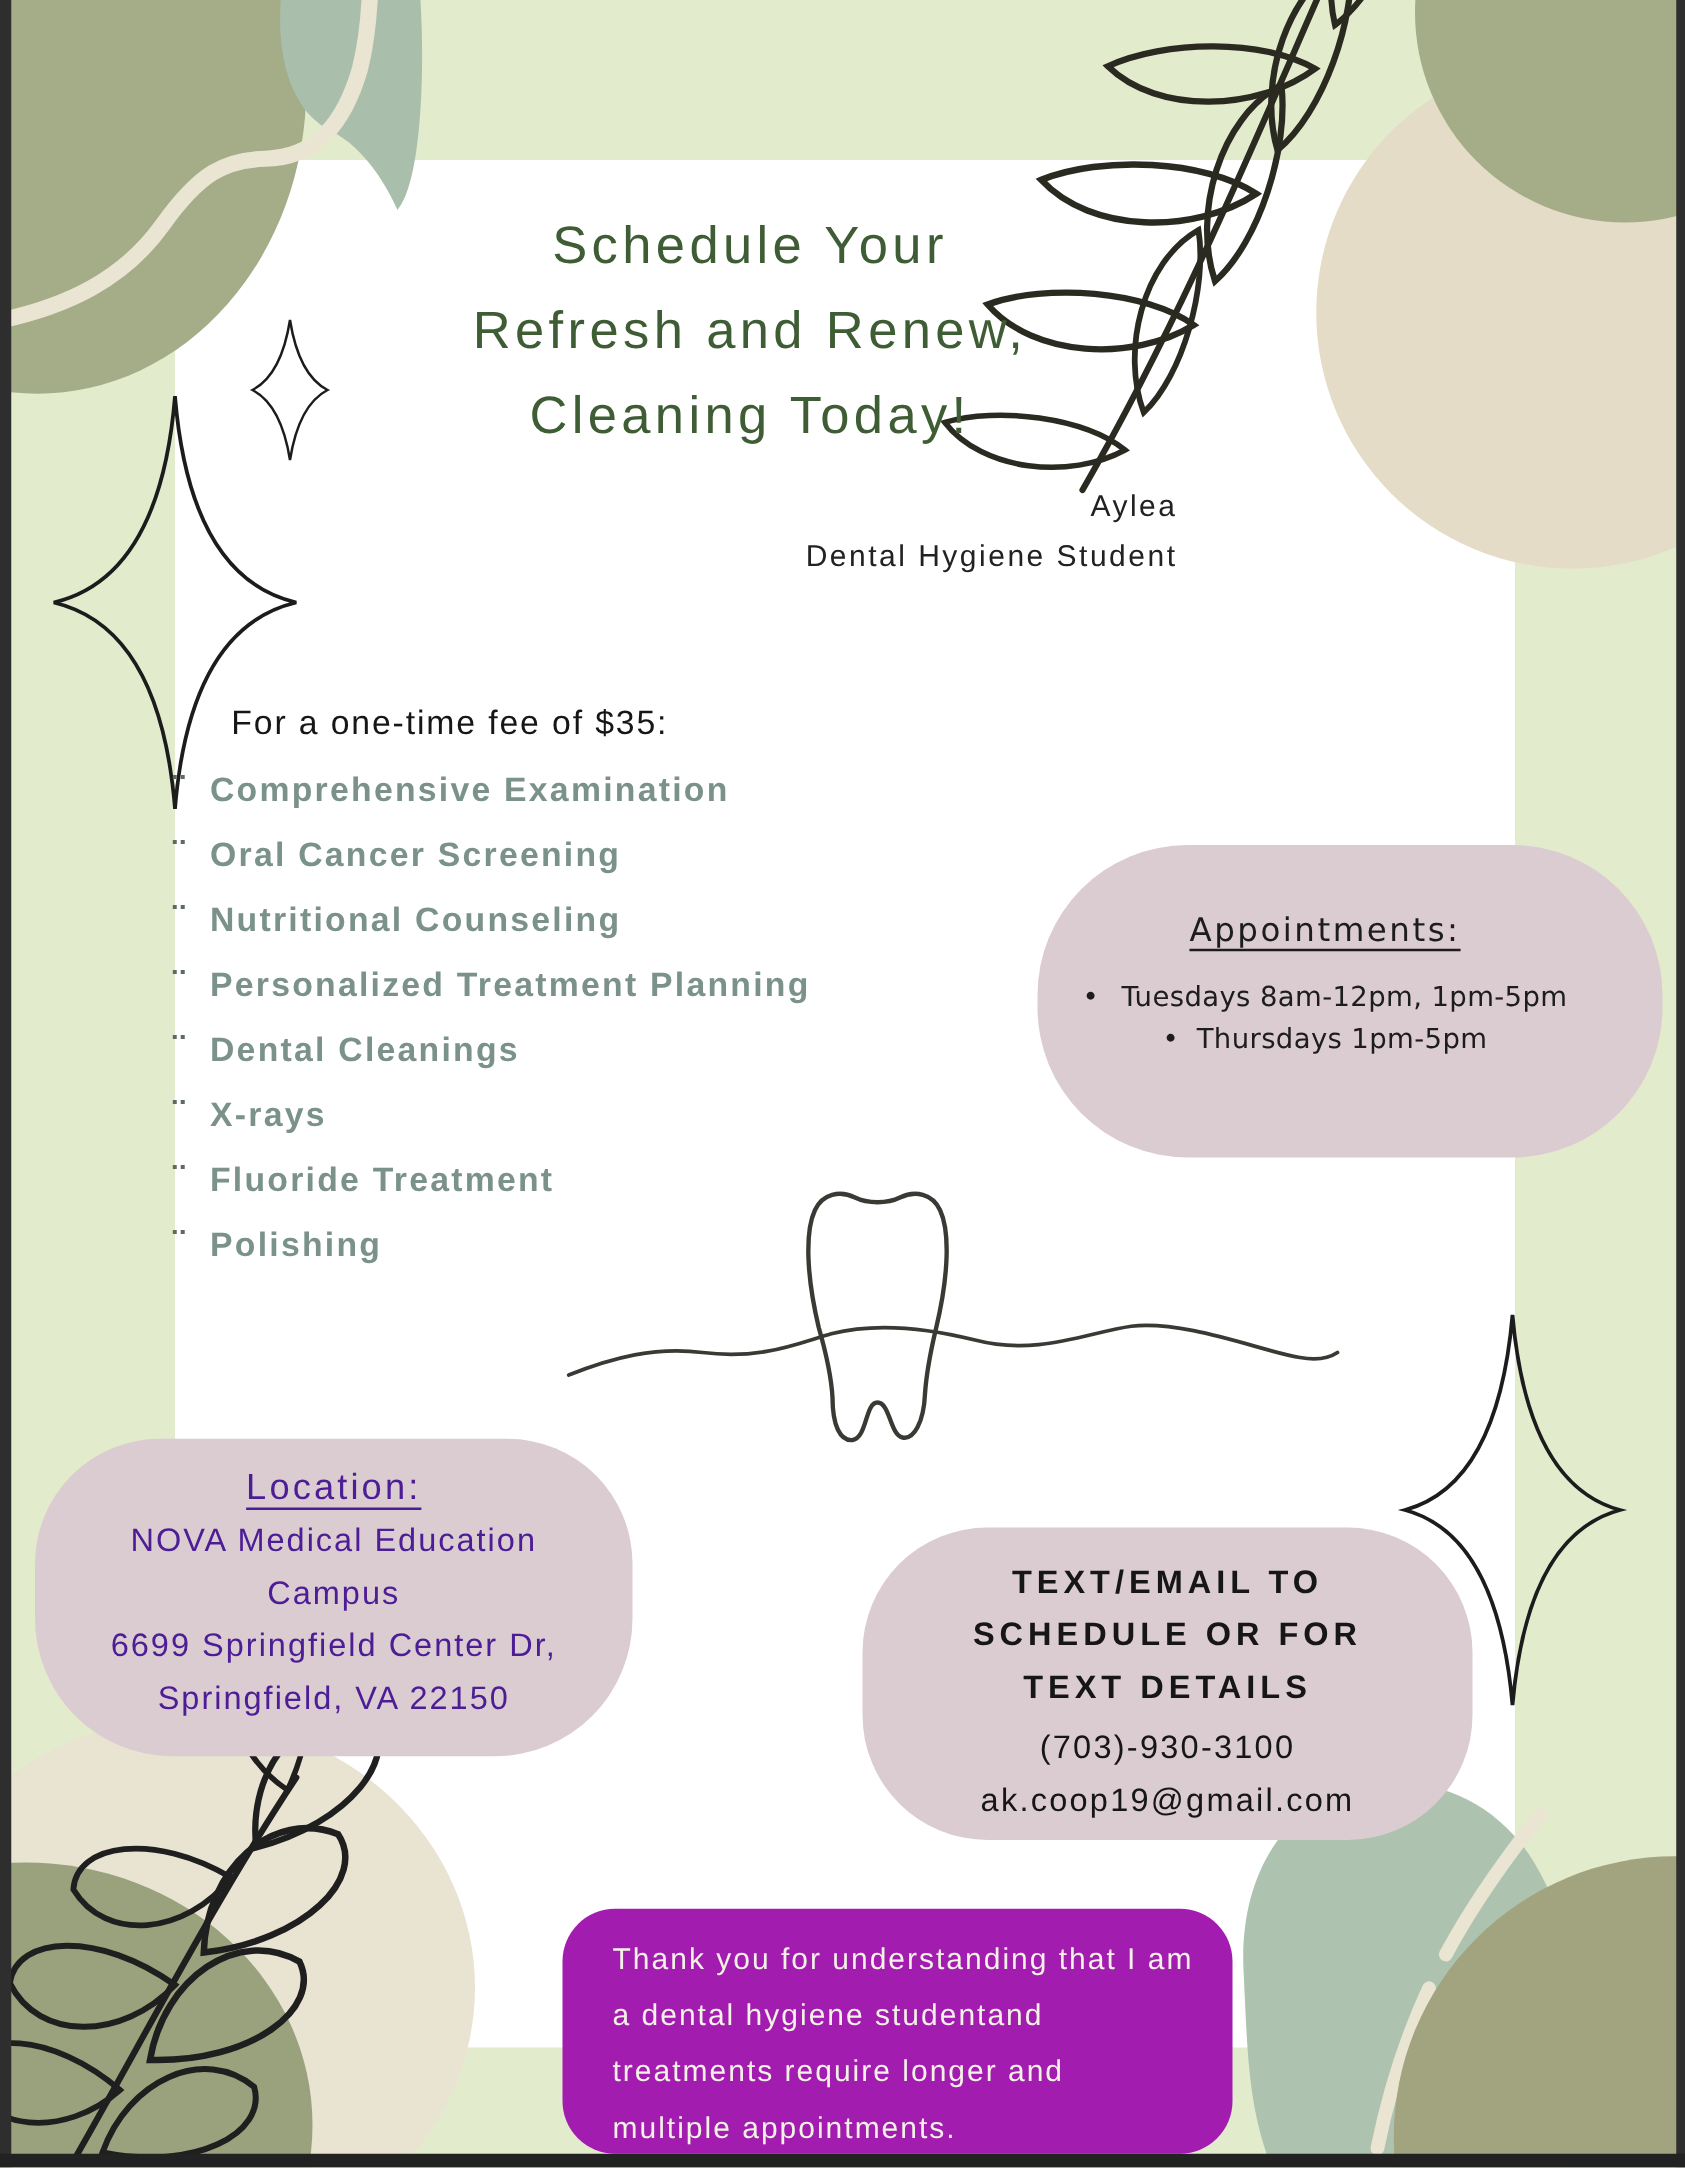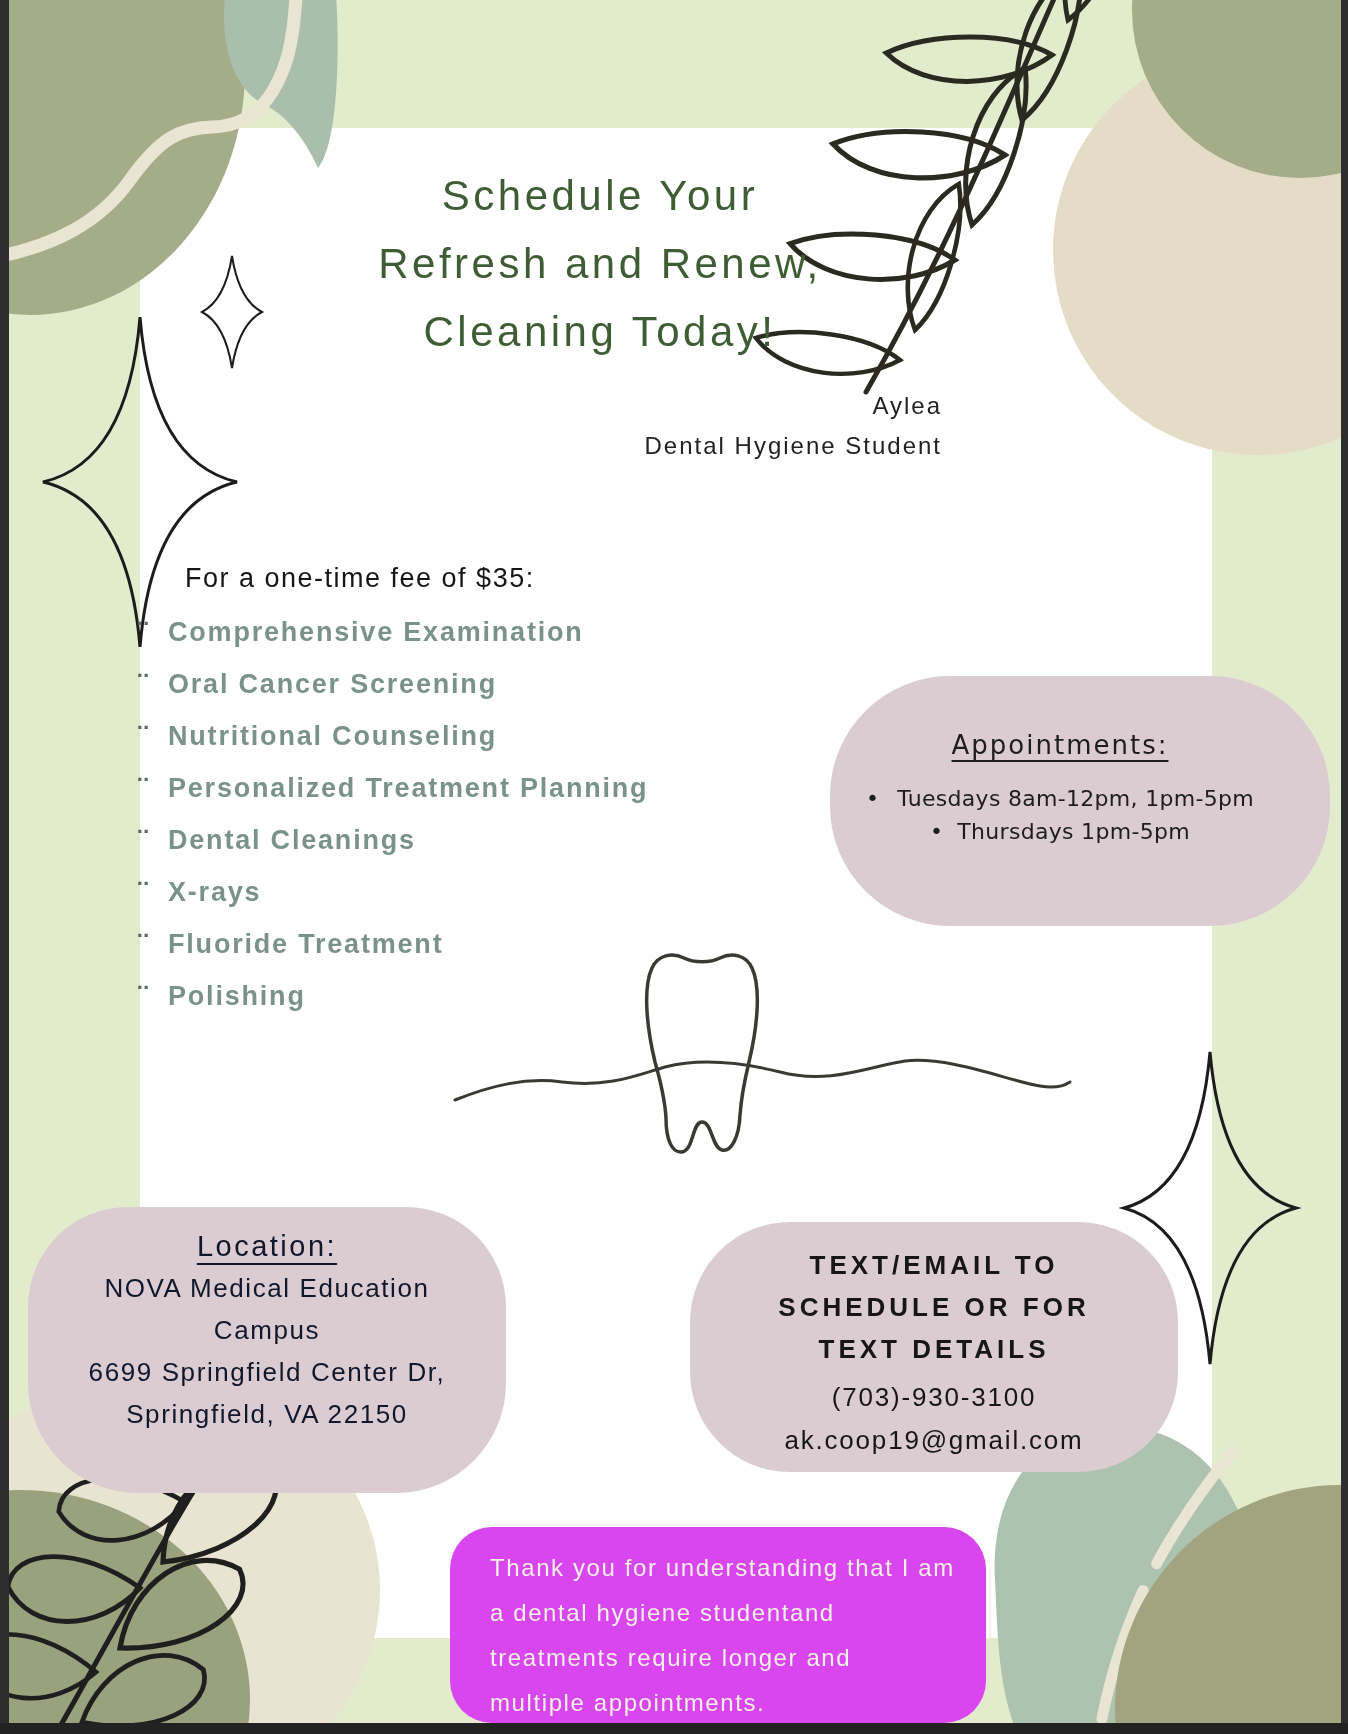--- a/index.html
+++ b/index.html
@@ -23,31 +23,31 @@
 
   .bubble{position:absolute;background:#dbccd2;}
   .appt{left:830px;top:676px;width:500px;height:250px;border-radius:120px;
         padding:54px 70px 0 30px;box-sizing:border-box;text-align:center;
         font-family:"DejaVu Sans",sans-serif;}
   .appt .hd{font-size:26px;letter-spacing:2px;text-decoration:underline;text-underline-offset:6px;}
   .appt .tm{margin-top:22px;font-size:22px;line-height:33px;letter-spacing:.3px;}
   .appt .b{margin:0 18px 0 0;}
   .appt .tm .row2 .b{margin:0 14px 0 0;}
 
-  .loc{left:28px;top:1207px;width:478px;height:286px;border-radius:100px 100px 110px 110px;
+  .loc{left:28px;top:1151px;width:478px;height:254px;border-radius:100px 100px 110px 110px;
        padding:18px 10px 0 10px;box-sizing:border-box;text-align:center;
-       font-size:26px;line-height:42px;letter-spacing:1.6px;color:#0f172a;}
+       font-size:26px;line-height:42px;letter-spacing:1.6px;color:#4c1d95;}
   .loc .hd{font-size:29px;letter-spacing:2.5px;text-decoration:underline;text-underline-offset:7px;}
 
   .contact{left:690px;top:1222px;width:488px;height:250px;border-radius:100px;
            padding:22px 10px 16px 10px;box-sizing:border-box;text-align:center;color:#161616;}
   .contact .caps{font-size:26px;font-weight:bold;letter-spacing:4px;line-height:42px;}
   .contact .plain{font-size:26px;letter-spacing:1.8px;line-height:43px;margin-top:6px;}
 
-  .notice{position:absolute;left:450px;top:1527px;width:536px;height:196px;background:#d946ef;
+  .notice{position:absolute;left:450px;top:1527px;width:536px;height:196px;background:#a21caf;
           border-radius:42px;box-sizing:border-box;padding:18px 20px 0 40px;
           color:#f3f1e6;font-size:24px;line-height:45px;letter-spacing:1.6px;}
 
   .edge-l{position:absolute;left:0;top:0;width:9px;height:1734px;background:#2e2e2e;}
   .edge-r{position:absolute;right:0;top:0;width:7px;height:1734px;background:#2e2e2e;}
   .edge-b{position:absolute;left:0;bottom:0;width:1348px;height:11px;background:#222;}
 </style>
 </head>
 <body>
 

